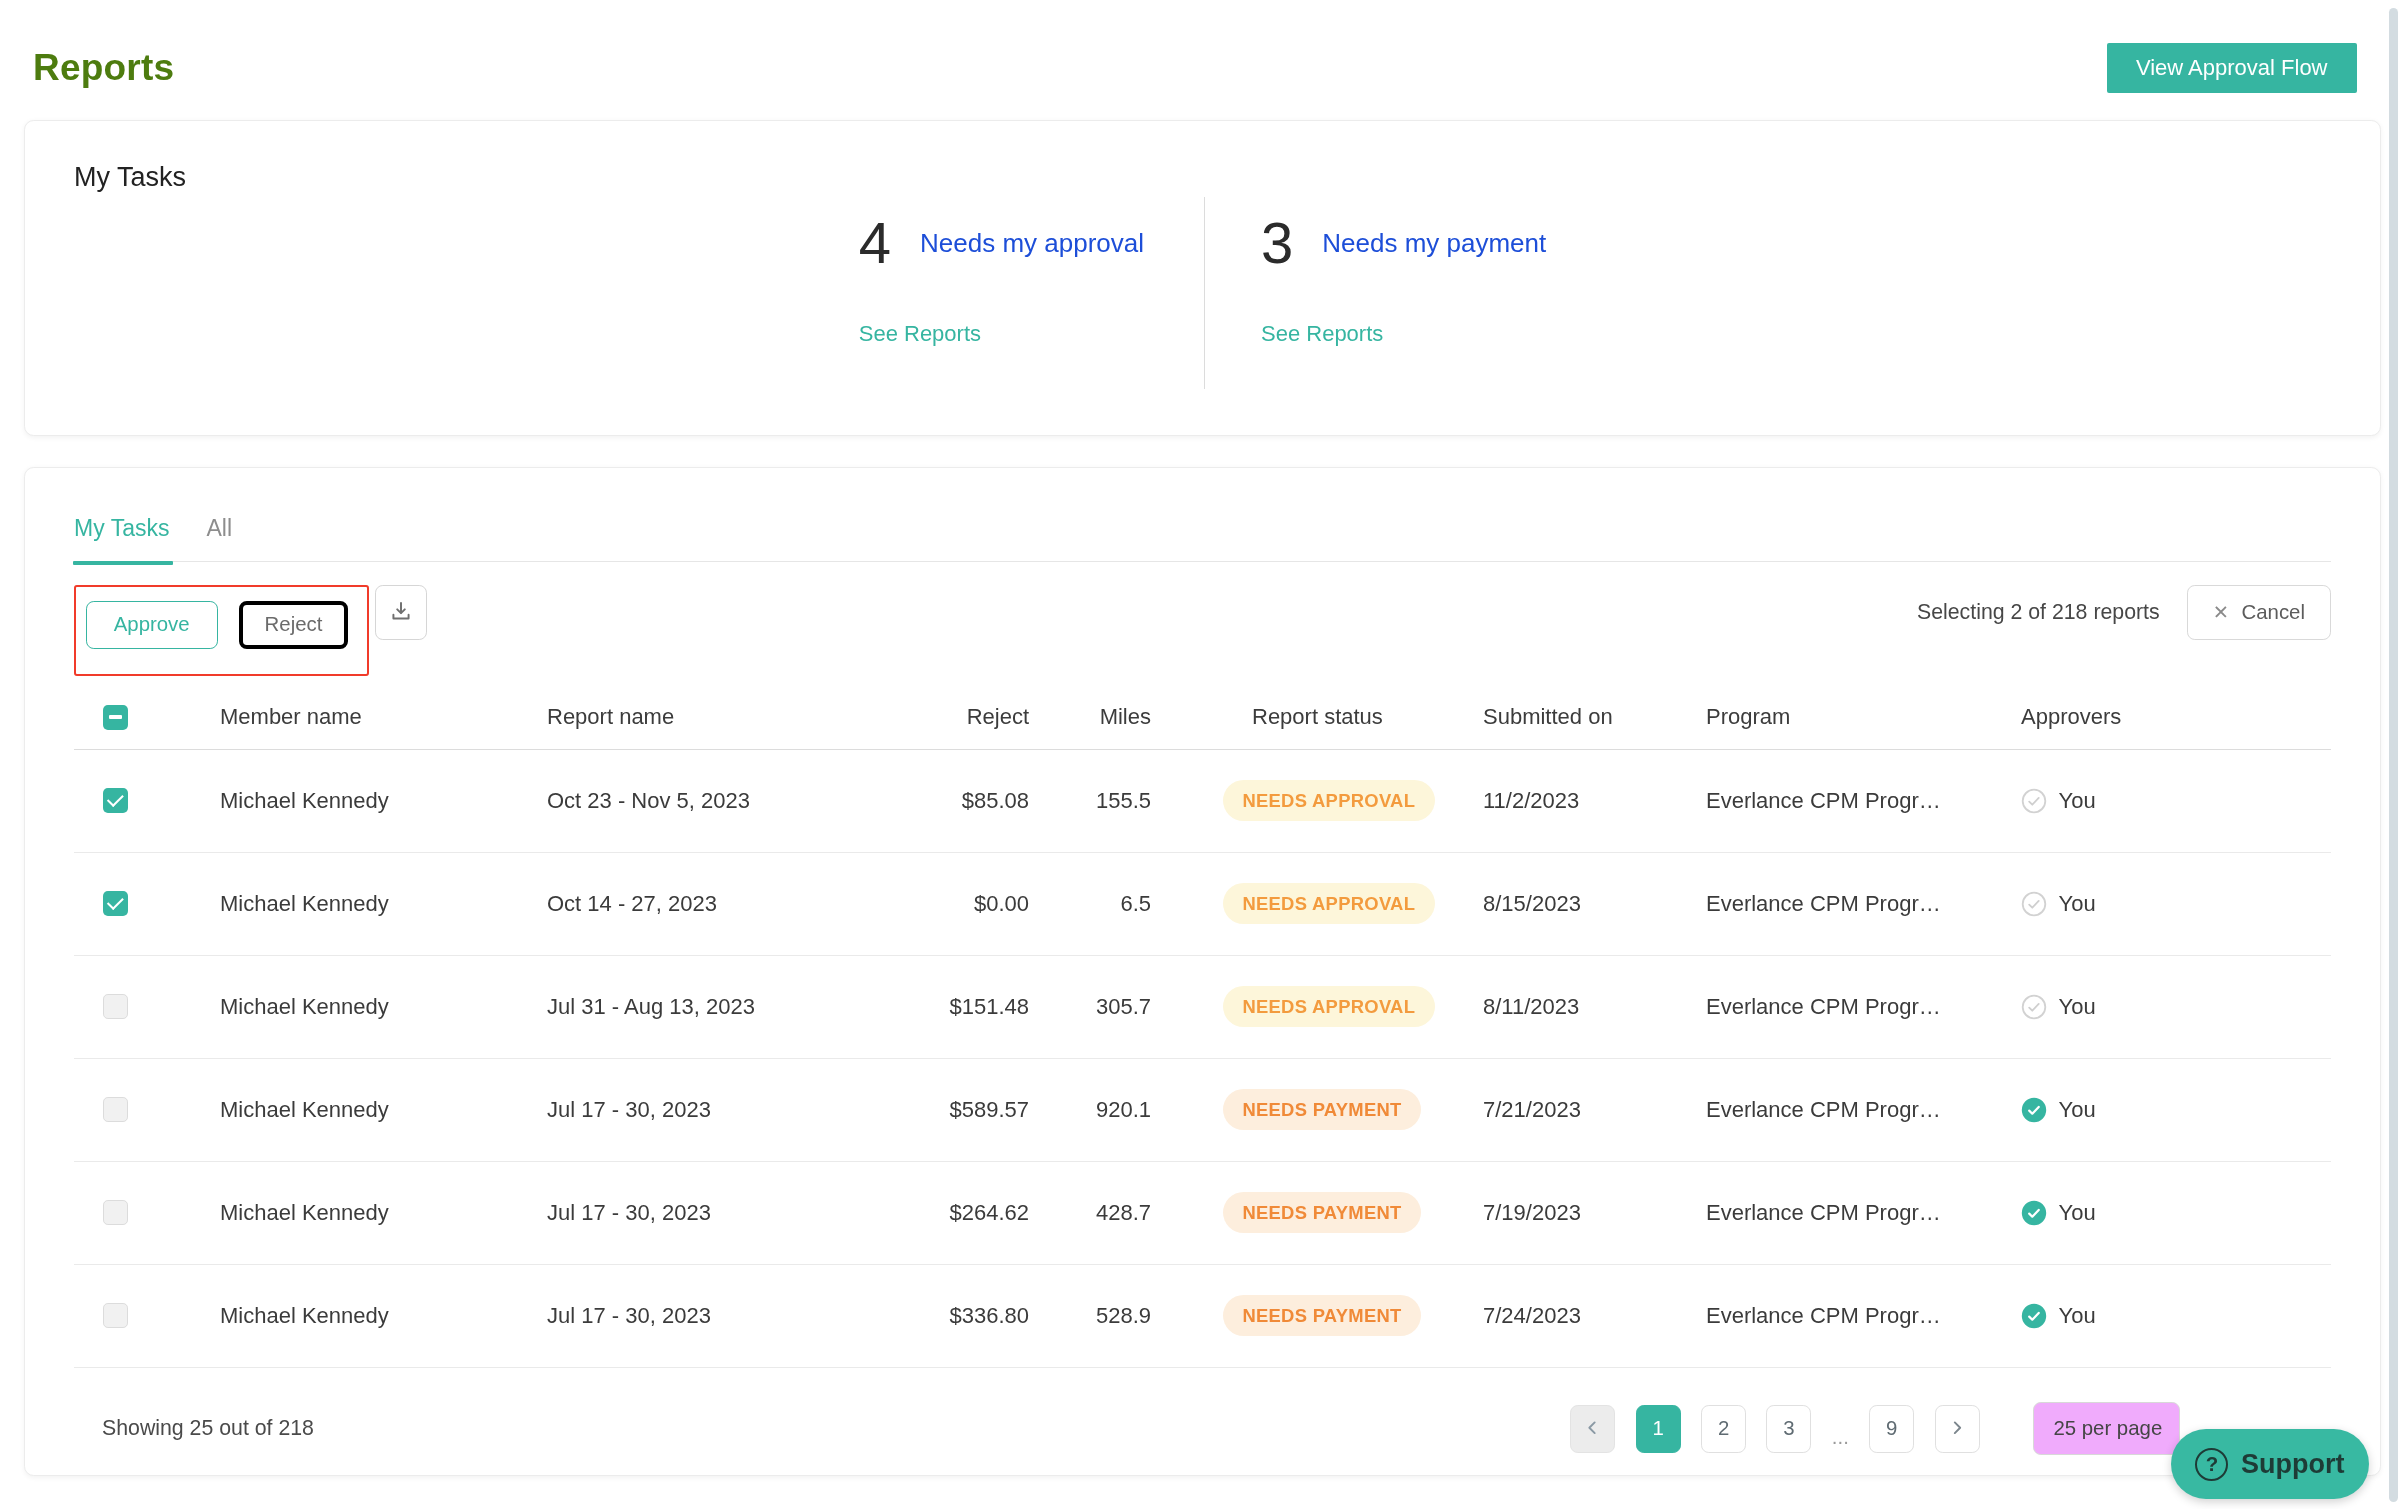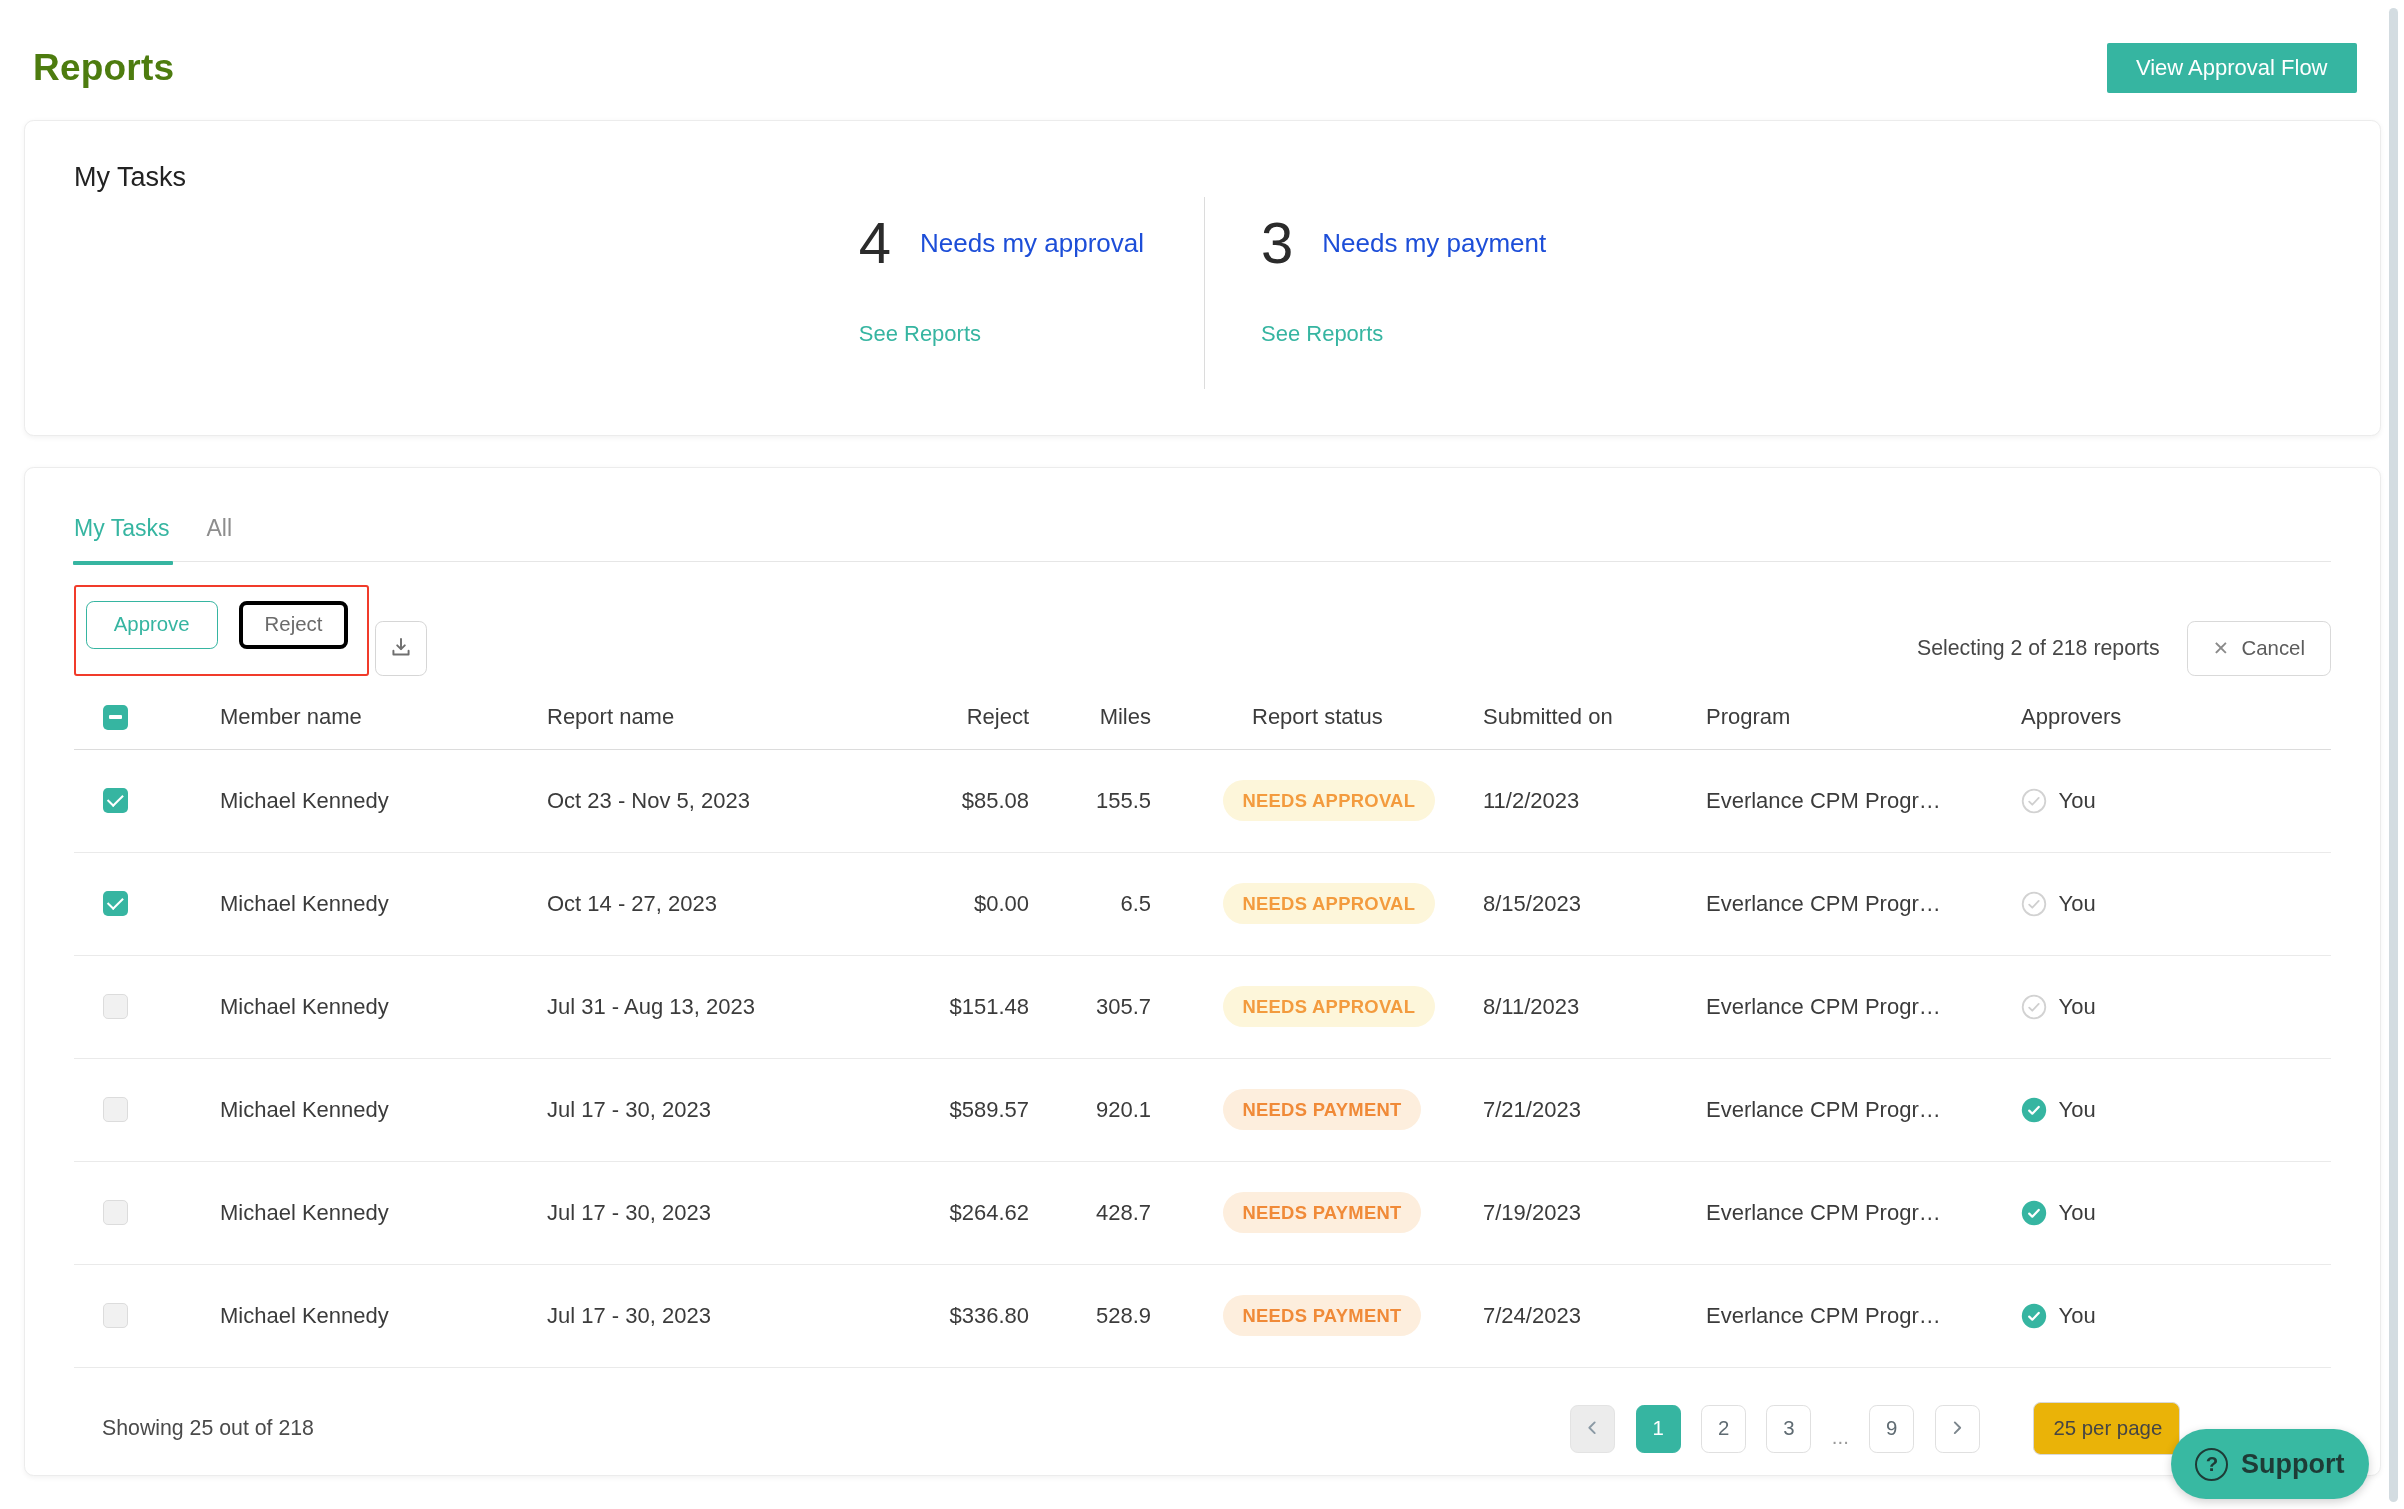--- a/index.html
+++ b/index.html
@@ -48,21 +48,21 @@
   .reports-card { margin-top:31px; height:1009px; padding:47px 49px 0 49px; position:relative; }
 
   .tabs { display:flex; gap:37px; border-bottom:1px solid #e6e6e6; padding-bottom:19.4px; }
   .tab { font-size:23px; color:#8d8d8d; position:relative; }
   .tab.active { color:#36b5a1; }
   .tab.active::after {
     content:""; position:absolute; left:-1px; right:-3.9px; bottom:-23px;
     height:3.9px; background:#36b5a1; border-radius:1px;
   }
 
-  .actions-row { display:flex; align-items:flex-end; margin-top:23px; }
+  .actions-row { display:flex; align-items:flex-start; margin-top:23px; }
   .annotation-box {
     border:2.9px solid #f13b2a; border-radius:2.9px;
     padding:13.6px 19.4px 25px 9.7px; display:inline-flex; align-items:center;
   }
   .btn-outline {
     background:#fff; border-radius:7.8px; font-size:20.4px;
     font-family:"Liberation Sans", sans-serif; height:48px;
   }
   .btn-approve { border:1px solid #36b5a1; color:#36b5a1; width:132px; margin-right:21.3px; }
   .btn-reject { border:4px solid #000000; color:#6b6b6b; width:109px; }
@@ -131,21 +131,21 @@
     width:45px; height:48px; border-radius:7.8px; border:1px solid #e0e0e0;
     background:#fff; color:#5f6b72; font-size:20.4px;
     display:flex; align-items:center; justify-content:center;
     font-family:"Liberation Sans", sans-serif;
   }
   .page-btn.active { background:#36b5a1; border-color:#36b5a1; color:#fff; }
   .page-btn.nav-prev { background:#ececec; border-color:#e3e3e3; }
   .ellipsis { color:#9a9a9a; font-size:20.4px; align-self:flex-end; padding-bottom:5.8px; }
   .per-page {
     margin-left:33px; width:147px; height:53px; border:1px solid #d8d8d8; border-radius:7.8px;
-    background:#eab308; display:flex; align-items:center; padding-left:19.4px;
+    background:#f0abfc; display:flex; align-items:center; padding-left:19.4px;
     font-size:20.4px; color:#454545;
   }
   .chev { display:block; }
 
   
   .support-pill {
     position:absolute; left:2171px; top:1429px; width:198px; height:70px;
     background:#38b9a2; border-radius:39px; box-shadow:0 2.9px 9.7px rgba(0,0,0,.18);
     display:flex; align-items:center; justify-content:center; gap:12.6px;
     color:#1e3b36; font-weight:700; font-size:27px; z-index:5;

